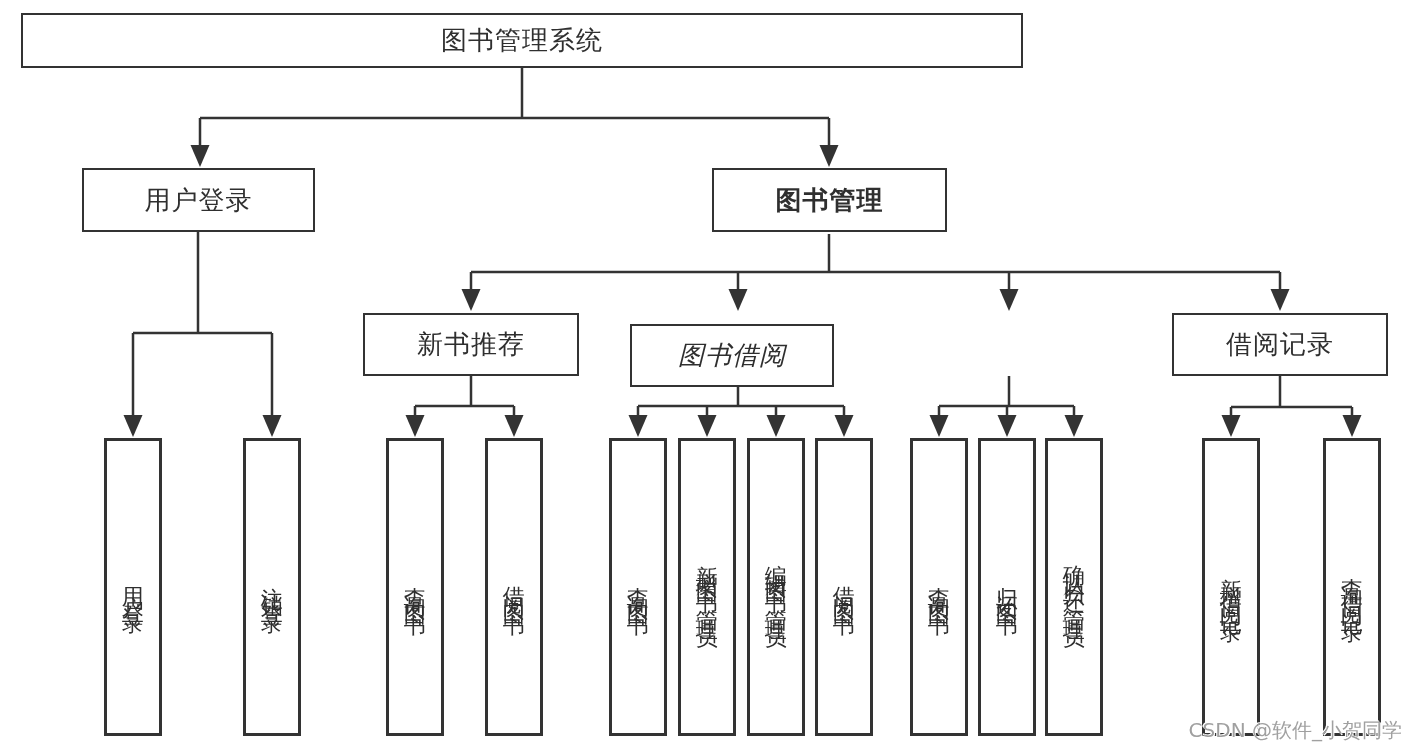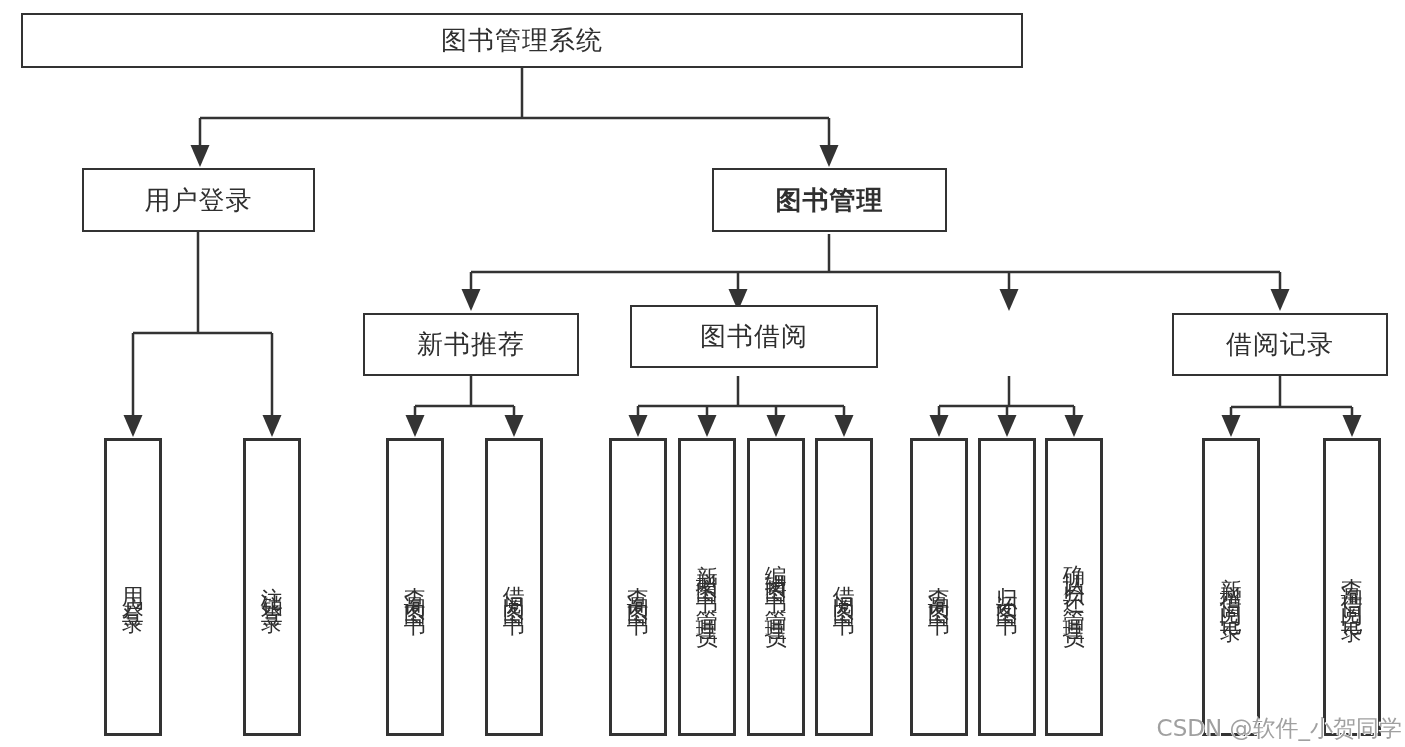--- a/index.html
+++ b/index.html
@@ -20,21 +20,21 @@
     font-size:26px;color:#2f2f2f;white-space:nowrap;letter-spacing:1px;
   }
   .leaf{border-width:3px;}
   .vlabel{
     writing-mode:vertical-rl;text-orientation:mixed;
     font-size:22px;letter-spacing:9px;line-height:1.15;
     color:#2f2f2f;
   }
   .watermark{
     position:absolute;right:3px;bottom:3px;
-    font-size:23px;color:#a0a0a0;white-space:nowrap;
+    font-size:20px;color:#a0a0a0;white-space:nowrap;
     text-shadow:1px 1px 0 #ffffff,-1px -1px 0 #ffffff;
   }
 </style>
 </head>
 <body>
 
 <div class="canvas">
 
   <svg class="wires" viewBox="0 0 1405 747">
 
@@ -78,21 +78,21 @@
   <div class="box" style="left:82px;top:168px;width:233px;height:64px;">
     <span class="hlabel">用户登录</span>
   </div>
   <div class="box" style="left:712px;top:168px;width:235px;height:64px;font-weight:bold;">
     <span class="hlabel">图书管理</span>
   </div>
 
   <div class="box" style="left:363px;top:313px;width:216px;height:63px;">
     <span class="hlabel">新书推荐</span>
   </div>
-  <div class="box" style="left:630px;top:305px;width:248px;height:63px;">
+  <div class="box" style="left:630px;top:324px;width:204px;height:63px;font-style:italic;">
     <span class="hlabel">图书借阅</span>
   </div>
   <div class="box" style="left:1172px;top:313px;width:216px;height:63px;">
     <span class="hlabel">借阅记录</span>
   </div>
 
   <div class="box leaf" style="left:104px;top:438px;width:58px;height:298px;">
     <span class="vlabel">用户登录</span>
   </div>
   <div class="box leaf" style="left:243px;top:438px;width:58px;height:298px;">

